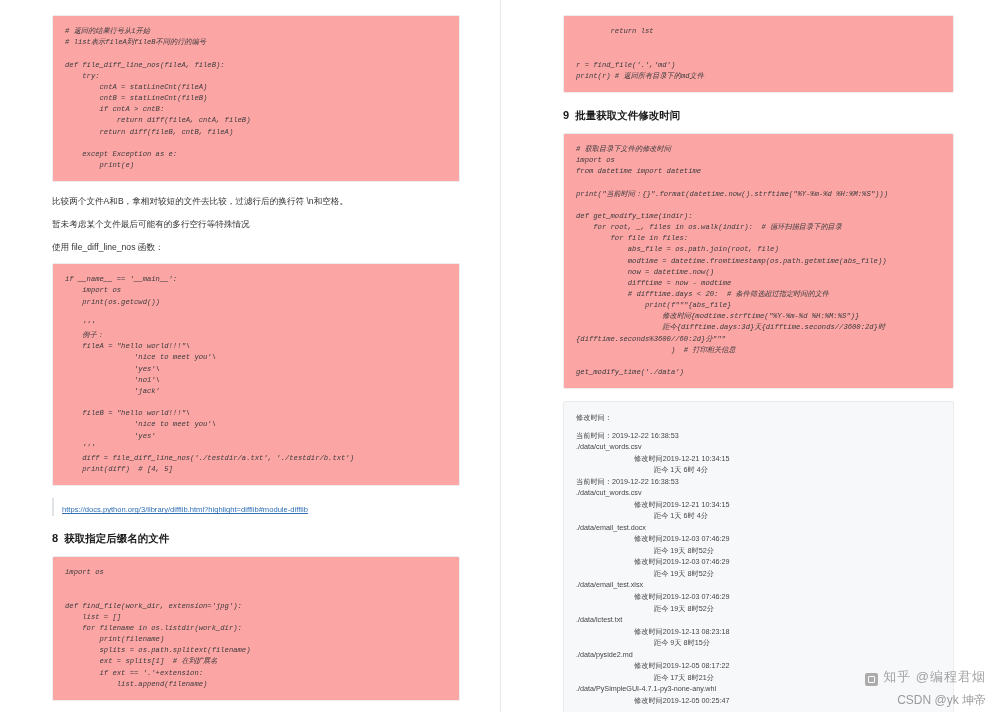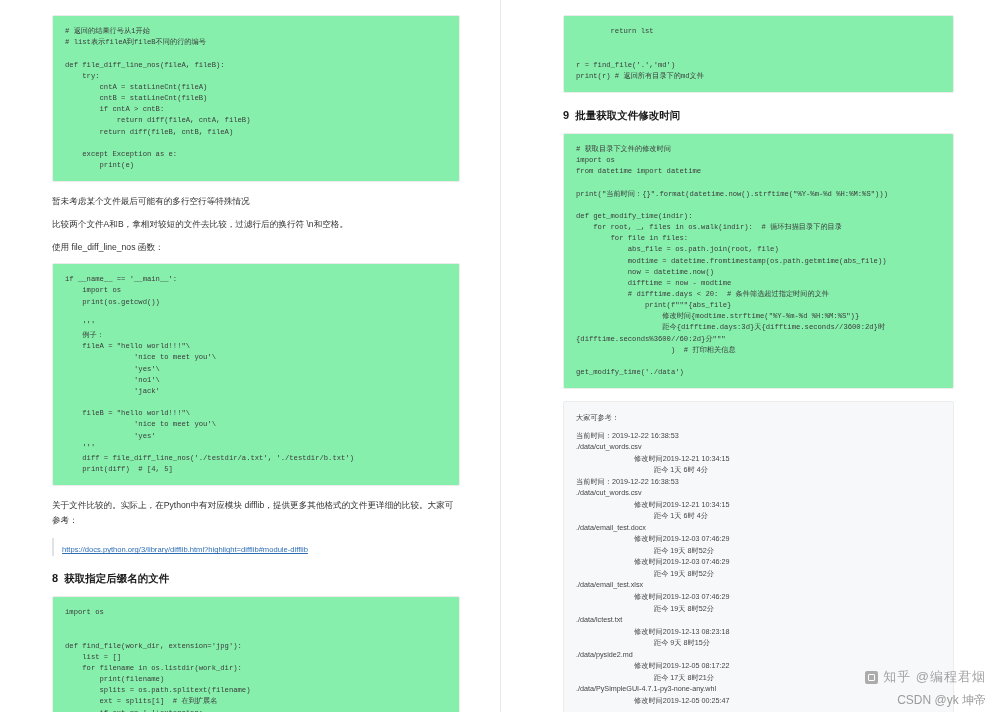--- a/index.html
+++ b/index.html
@@ -27,31 +27,32 @@
     position: relative;
   }
   .col-left {
     padding: 8px 40px 0 52px;
   }
   .col-right {
     padding: 8px 46px 0 62px;
     border-left: 1px solid #e8e8e8;
   }
   .codeblock {
-    background: #86efac;
+    background: #fca5a5;
     border: 1px solid #ececec;
     border-radius: 2px;
     padding: 10px 12px;
     font-family: "Liberation Mono", monospace;
     font-size: 7.2px;
     line-height: 1.55;
     white-space: pre;
     color: #3b3b3b;
     overflow: hidden;
     margin-bottom: 12px;
+    font-style: italic;
   }
   .para {
     font-size: 8.6px;
     line-height: 1.75;
     color: #333;
     margin: 6px 0 8px 0;
   }
   .heading {
     font-size: 10.5px;
     font-weight: bold;
@@ -94,21 +95,21 @@
   .out-indent2 { padding-left: 78px; }
   .watermark {
     position: absolute;
     right: 14px;
     bottom: 26px;
     font-size: 13px;
     color: #8d8d8d;
     letter-spacing: 1px;
     opacity: .8;
     display: flex;
-    align-items: center;
+    align-items: flex-end;
     gap: 5px;
   }
   .wm-logo {
     display: inline-block;
     width: 13px;
     height: 13px;
     border-radius: 2px;
     background: #9a9a9a;
     position: relative;
   }
@@ -141,42 +142,41 @@
 def file_diff_line_nos(fileA, fileB):
     try:
         cntA = statLineCnt(fileA)
         cntB = statLineCnt(fileB)
         if cntA &gt; cntB:
             return diff(fileA, cntA, fileB)
         return diff(fileB, cntB, fileA)
 
     except Exception as e:
         print(e)</pre>
+    <p class="para">比较两个文件A和B，拿相对较短的文件去比较，过滤行后的换行符 \n和空格。</p>
     <p class="para">暂未考虑某个文件最后可能有的多行空行等特殊情况</p>
-    <p class="para">比较两个文件A和B，拿相对较短的文件去比较，过滤行后的换行符 \n和空格。</p>
     <p class="para">使用 file_diff_line_nos 函数：</p>
     <pre class="codeblock">if __name__ == '__main__':
     import os
     print(os.getcwd())
 
     '''
     例子：
     fileA = "hello world!!!"\
                 'nice to meet you'\
                 'yes'\
                 'no1'\
                 'jack'
 
     fileB = "hello world!!!"\
                 'nice to meet you'\
                 'yes'
     '''
     diff = file_diff_line_nos('./testdir/a.txt', './testdir/b.txt')
     print(diff)  # [4, 5]</pre>
-    <p class="para">关于文件比较的。实际上，在Python中有对应模块 difflib，提供更多其他格式的文件更详细的比较。大家可参考：</p>
     <div class="linkrow">
       <a href="#">https://docs.python.org/3/library/difflib.html?highlight=difflib#module-difflib</a>
     </div>
     <div class="heading">
       <span class="num">8</span>
       <span>获取指定后缀名的文件</span>
     </div>
     <pre class="codeblock">import os
 
 
@@ -215,21 +215,21 @@
             difftime = now - modtime
             # difftime.days &lt; 20:  # 条件筛选超过指定时间的文件
                 print(f"""{abs_file}
                     修改时间{modtime.strftime("%Y-%m-%d %H:%M:%S")}
                     距今{difftime.days:3d}天{difftime.seconds//3600:2d}时
 {difftime.seconds%3600//60:2d}分"""
                       )  # 打印相关信息
 
 get_modify_time('./data')</pre>
     <div class="outputblock">
-      <div class="out-title">大家可参考：</div>
+      <div class="out-title">修改时间：</div>
       <div id="output-rows">
           <div class="out-row">当前时间：2019-12-22 16:38:53</div>
           <div class="out-row">./data/cut_words.csv</div>
           <div class="out-row out-indent1">修改时间2019-12-21 10:34:15</div>
           <div class="out-row out-indent2">距今  1天  6时  4分</div>
           <div class="out-row">当前时间：2019-12-22 16:38:53</div>
           <div class="out-row">./data/cut_words.csv</div>
           <div class="out-row out-indent1">修改时间2019-12-21 10:34:15</div>
           <div class="out-row out-indent2">距今  1天  6时  4分</div>
           <div class="out-row">./data/email_test.docx</div>

